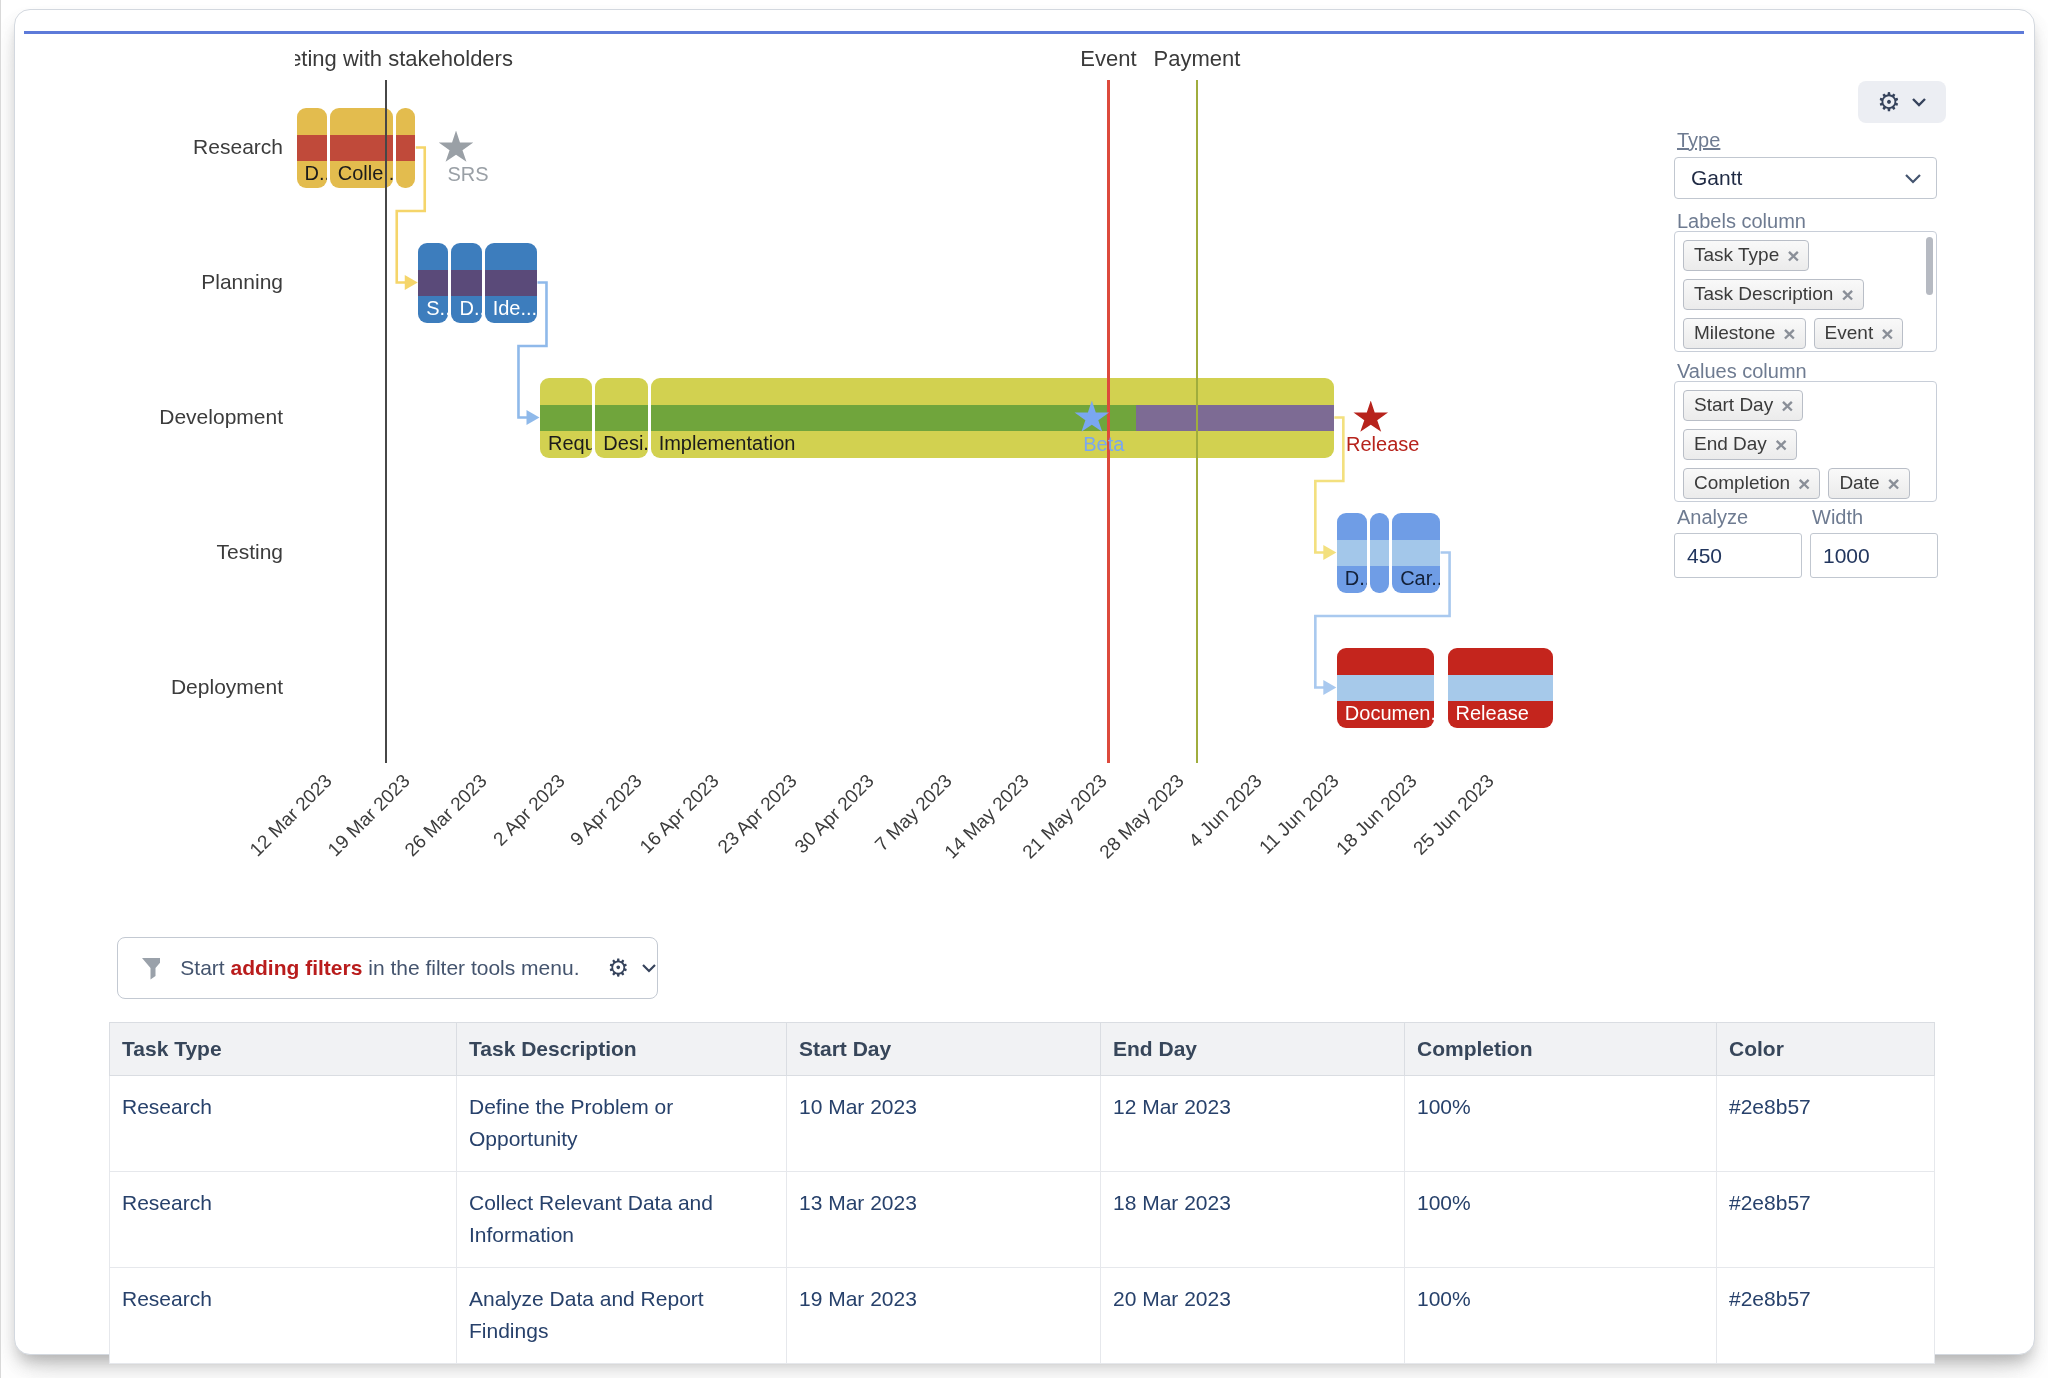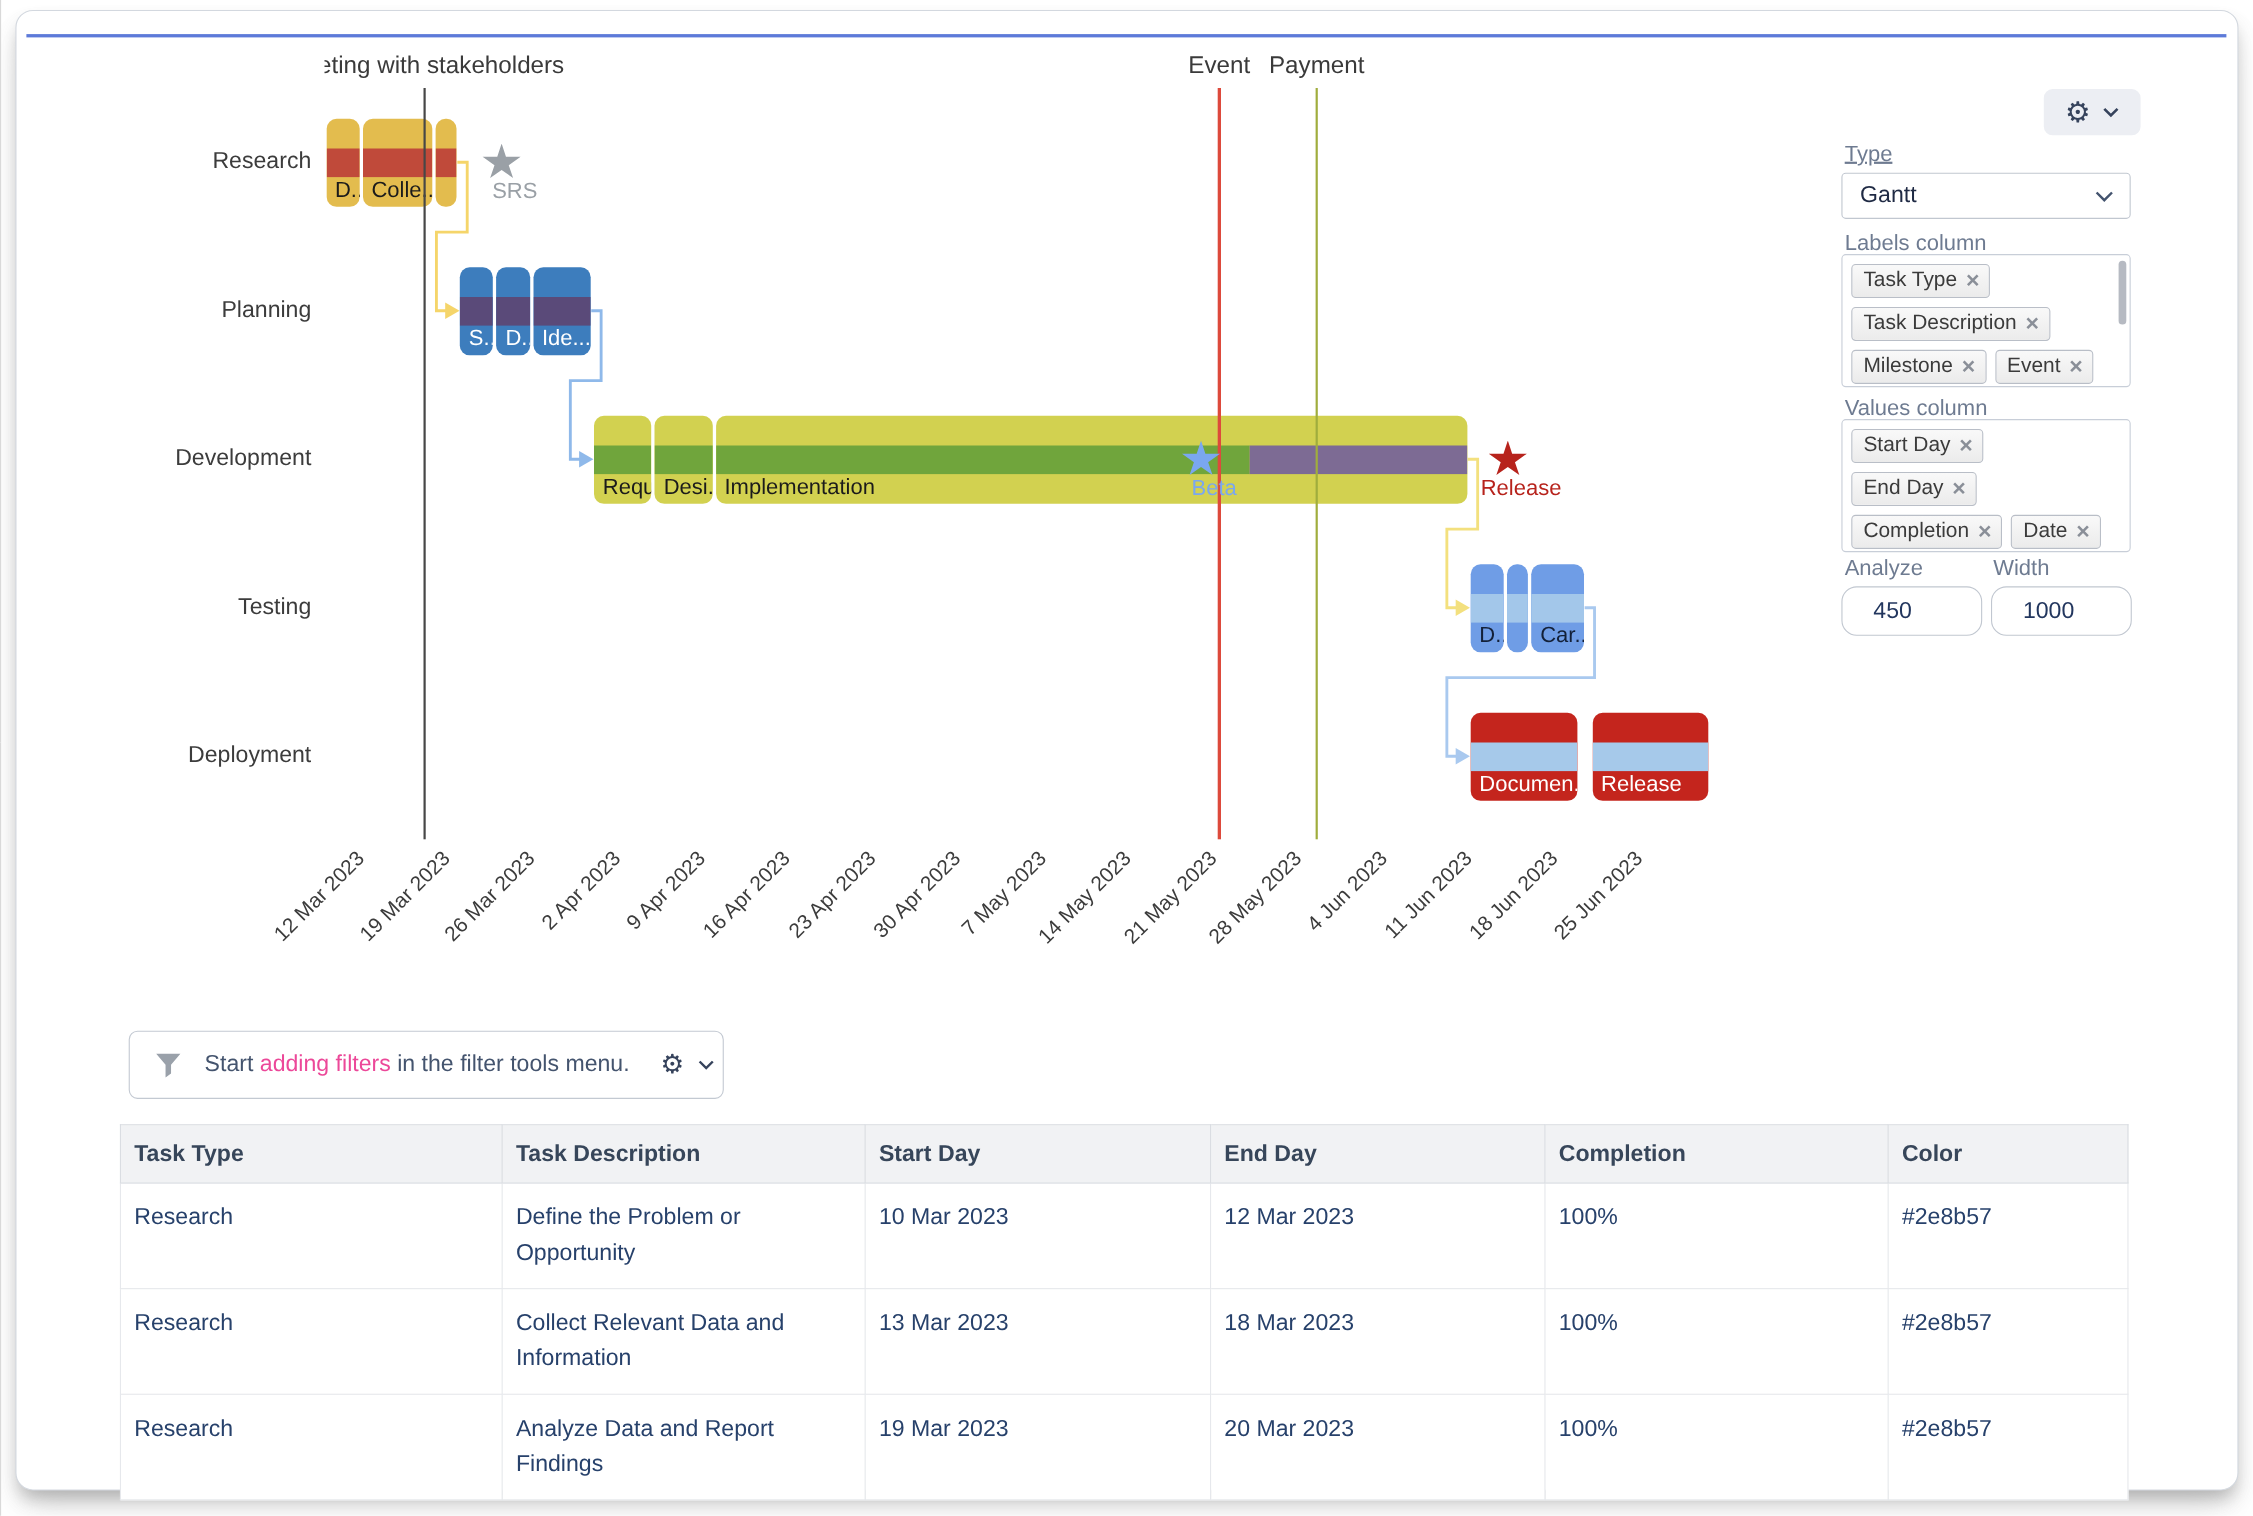--- a/index.html
+++ b/index.html
@@ -37,29 +37,29 @@
           justify-content:space-between;padding:0 14px 0 16px;box-sizing:border-box;cursor:pointer;}
   .select span{font-size:21px;color:#1f2a44;}
   .listbox{position:absolute;left:1674px;width:263px;height:121px;background:#fff;
            border:1.5px solid #c8ced8;border-radius:4px;box-sizing:border-box;
            padding:8px 16px 8px 8px;display:flex;flex-wrap:wrap;gap:8px;align-content:flex-start;}
   .pill{background:linear-gradient(#f9f9f9,#ebebeb);border:1px solid #b9bec7;border-radius:4px;
         padding:3px 9px 4px 10px;font-size:19px;color:#3b3b3b;display:inline-flex;
         align-items:center;gap:8px;white-space:nowrap;cursor:pointer;}
   .pill-x{color:#8a8f98;font-weight:bold;font-size:21px;line-height:1;cursor:pointer;}
   .scroll-thumb{position:absolute;right:3px;top:5px;width:7px;height:58px;background:#b6bac2;border-radius:4px;}
-  .num-input{position:absolute;width:128px;height:45px;border:1.5px solid #c1c7d0;border-radius:14px;
-             font-size:21px;color:#22365e;padding:0 0 0 28px;box-sizing:border-box;
+  .num-input{position:absolute;width:128px;height:45px;border:1.5px solid #c1c7d0;border-radius:3px;
+             font-size:21px;color:#22365e;padding:0 0 0 12px;box-sizing:border-box;
              font-family:"Liberation Sans",sans-serif;background:#fff;}
 
   
   .filter-bar{position:absolute;left:117px;top:937px;width:541px;height:62px;border:1.5px solid #c3c9d2;
               border-radius:8px;box-sizing:border-box;display:flex;align-items:center;background:#fff;}
   .filter-text{font-size:21px;color:#44546e;margin-left:20px;white-space:nowrap;}
-  .filter-link{color:#ec4899;font-weight:normal;cursor:pointer;}
+  .filter-link{color:#b91c1c;font-weight:bold;cursor:pointer;}
   .filter-gear{margin-left:28px;font-size:24px;color:#36435c;line-height:1;cursor:pointer;}
   .filter-chev{margin-left:12px;cursor:pointer;display:flex;align-items:center;}
 
   
   .data-table{position:absolute;left:109px;top:1022px;width:1825px;border-collapse:collapse;table-layout:fixed;}
   .data-table th{background:#f1f2f4;border:1px solid #dadde2;font-size:21px;font-weight:bold;color:#37465a;
                  text-align:left;padding:12px 12px;height:28px;}
   .data-table td{border:1px solid #e6e8ec;font-size:21px;color:#27416b;text-align:left;
                  padding:15px 12px 17px 12px;vertical-align:top;line-height:1.5;background:#fff;}
 </style>

